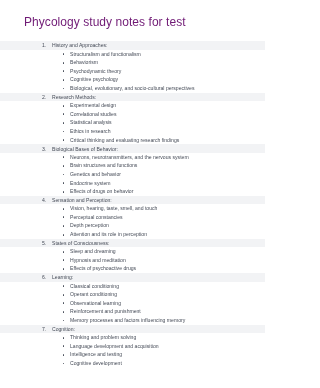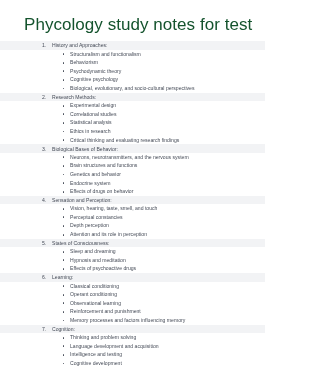--- a/index.html
+++ b/index.html
@@ -20,23 +20,23 @@
     width: 300px;
     height: 388px;
     background: #ffffff;
     box-sizing: border-box;
   }
 
   .doc-title {
     position: absolute;
     left: 24px;
     top: 15px;
-    font-size: 17px;
+    font-size: 12px;
     font-weight: 400;
-    color: #14532d;
+    color: #701a75;
     letter-spacing: 0.05px;
     white-space: nowrap;
   }
 
   .outline {
     position: absolute;
     left: 0;
     top: 41px;
     width: 300px;
   }

